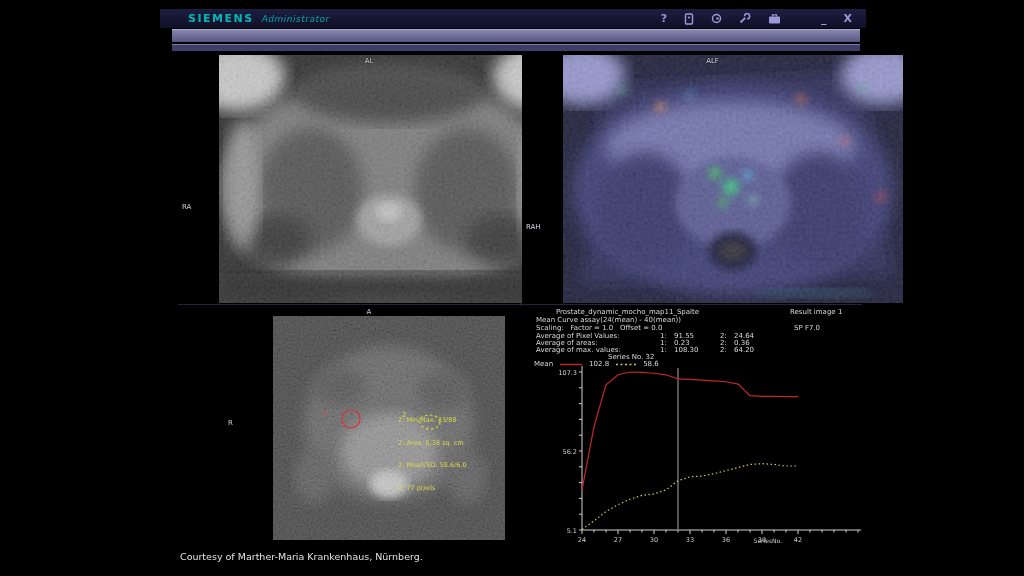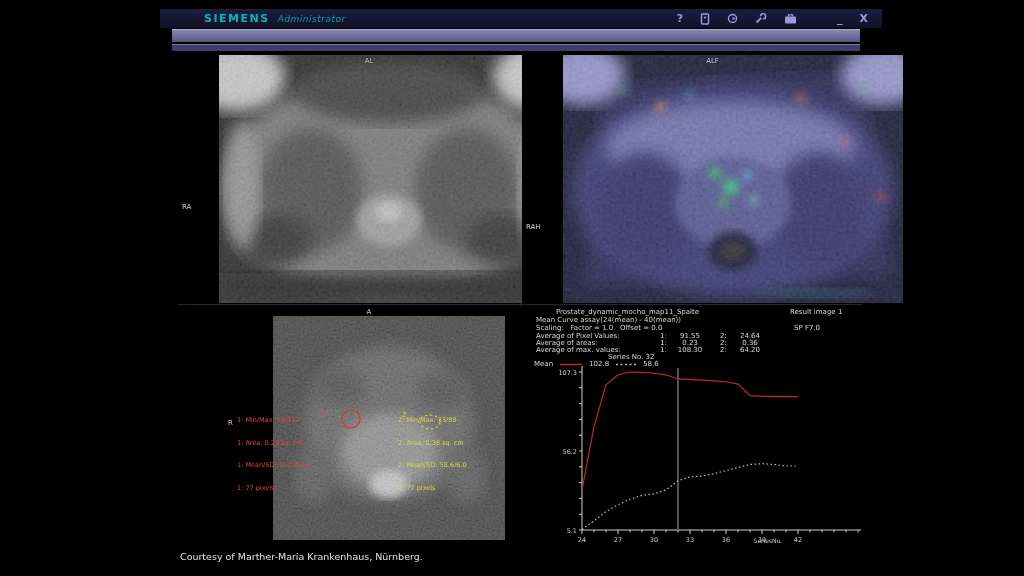--- a/index.html
+++ b/index.html
@@ -1,21 +1,21 @@
 <!DOCTYPE html>
 <html><head>
 <meta charset="utf-8">
 <style>
   html,body{margin:0;padding:0;background:#000;}
   .app{position:relative;width:1024px;height:576px;background:#000;overflow:hidden;
        font-family:"DejaVu Sans",sans-serif;-webkit-font-smoothing:antialiased;}
 
   
   .titlebar{position:absolute;left:160px;top:9px;width:706px;height:19px;
-            background:linear-gradient(#1d1d40,#101028);display:flex;align-items:center;padding-left:16px;}
+            background:linear-gradient(#1d1d40,#101028);display:flex;align-items:center;}
   .brand{color:#00b8b8;font-weight:bold;font-size:11px;letter-spacing:1.5px;margin-left:28px;}
   .user{color:#00a8a8;font-style:italic;font-size:9px;margin-left:8px;letter-spacing:.5px;}
   .tb-icons{position:absolute;right:14px;top:0;height:19px;display:flex;align-items:center;gap:17px;}
   .tb-ic{color:#9a9ad8;font-size:11px;font-weight:bold;line-height:19px;cursor:default;}
   .tb-ic svg{display:block;}
   .tb-gap{width:6px;}
 
   
   .menubar1{position:absolute;left:172px;top:29px;width:688px;height:12px;
             background:linear-gradient(#8787b0,#565682);border-top:1px solid #a8a8cc;}
@@ -39,21 +39,21 @@
   .roi-text{position:absolute;font-size:6.5px;line-height:7.5px;white-space:pre;}
   .roi-red{color:#e04545;}
   .roi-yellow{color:#d8d848;}
   .roi-mark{position:absolute;font-size:7px;}
 
   
   .q4-line{position:absolute;color:#d8d8d8;font-size:7px;white-space:pre;}
   .srow{position:absolute;left:14px;display:flex;font-size:7px;color:#d8d8d8;}
   .srow .lbl{width:124px;}
   .srow .c{width:14px;}
-  .srow .v{width:32px;text-align:center;margin-right:14px;}
+  .srow .v{width:32px;text-align:left;margin-right:14px;}
   .legend{display:flex;align-items:center;gap:7px;text-align:center;}
   #chart-svg{position:absolute;left:0;top:0;}
 
   .caption{position:absolute;left:180px;top:551px;color:#e2e2e2;font-size:9.5px;}
 </style>
 </head>
 <body>
 
 <div class="app">
 
@@ -209,26 +209,20 @@
         <ellipse cx="248" cy="170" rx="20" ry="28" fill="#383838" filter="url(#b7c)"></ellipse>
         <rect x="54" y="10" width="232" height="224" filter="url(#noiseC)"></rect>
       </g>
       <circle cx="132" cy="113" r="9" fill="none" stroke="#e03030" stroke-width="1.2"></circle>
       <ellipse cx="211" cy="116" rx="10" ry="7" fill="none" stroke="#d8d840" stroke-width="1.1" stroke-dasharray="2.5,2.5"></ellipse>
     </svg>
     <span class="orient o-top">A</span>
     <span class="orient" style="left:50px;top:113px">R</span>
     <span class="roi-mark roi-red" style="left:145px;top:103px">1</span>
     <span class="roi-mark roi-yellow" style="left:224px;top:105px">2</span>
-    <div class="roi-text roi-red" style="left:59px;top:96px">
-      <div>1: Min/Max: 94/112</div>
-      <div>1: Area: 0.23 sq. cm</div>
-      <div>1: Mean/SD: 102.8/3.6</div>
-      <div>1: 77 pixels</div>
-    </div>
     <div class="roi-text roi-yellow" style="left:220px;top:96px">
       <div>2: Min/Max: 33/88</div>
       <div>2: Area: 0.38 sq. cm</div>
       <div>2: Mean/SD: 58.6/6.0</div>
       <div>2: 77 pixels</div>
     </div>
   </div>
 
   <div class="quad" id="q4">
     <div class="q4-line" style="left:34px;top:2px">Prostate_dynamic_mocho_map11_Spalte</div>

